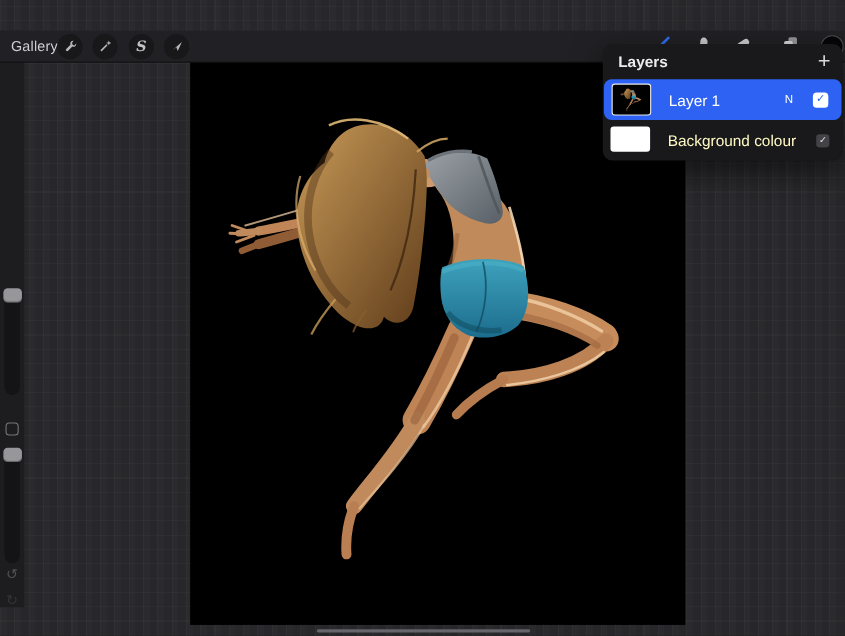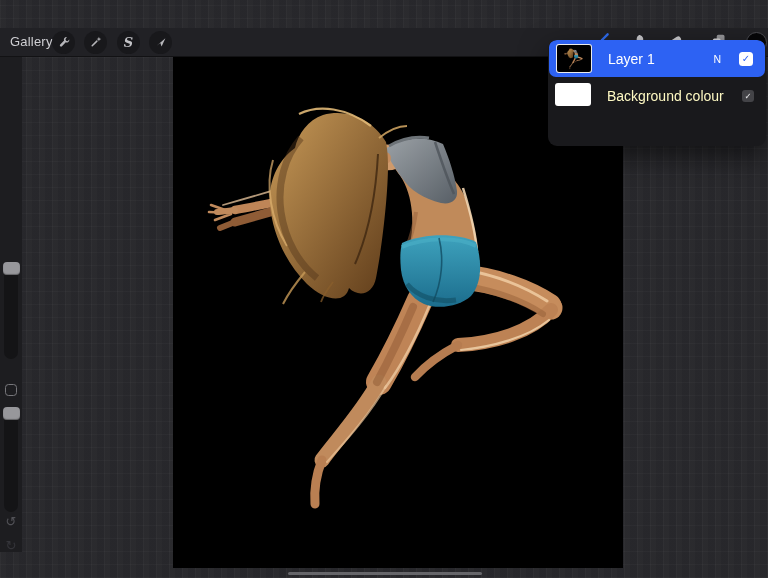--- a/index.html
+++ b/index.html
@@ -218,20 +218,24 @@
 </div>
 
 <div class="canvas-wrap">
   <svg viewBox="0 0 450 526">
     <use href="#dancerArt"></use>
   </svg>
 </div>
 <div class="h-scrollbar"></div>
 
 <div class="layers-panel">
+  <div class="panel-header">
+    <span class="panel-title">Layers</span>
+    <span class="panel-add">+</span>
+  </div>
 
   <div class="layer-row selected">
     <div class="layer-thumb">
       <svg viewBox="0 0 450 526" preserveAspectRatio="xMidYMid meet">
           <use href="#dancerArt"></use>
         </svg>
     </div>
     <span class="layer-name">Layer 1</span>
     <span class="blend-badge">N</span>
     <span class="chk chk-selected">

